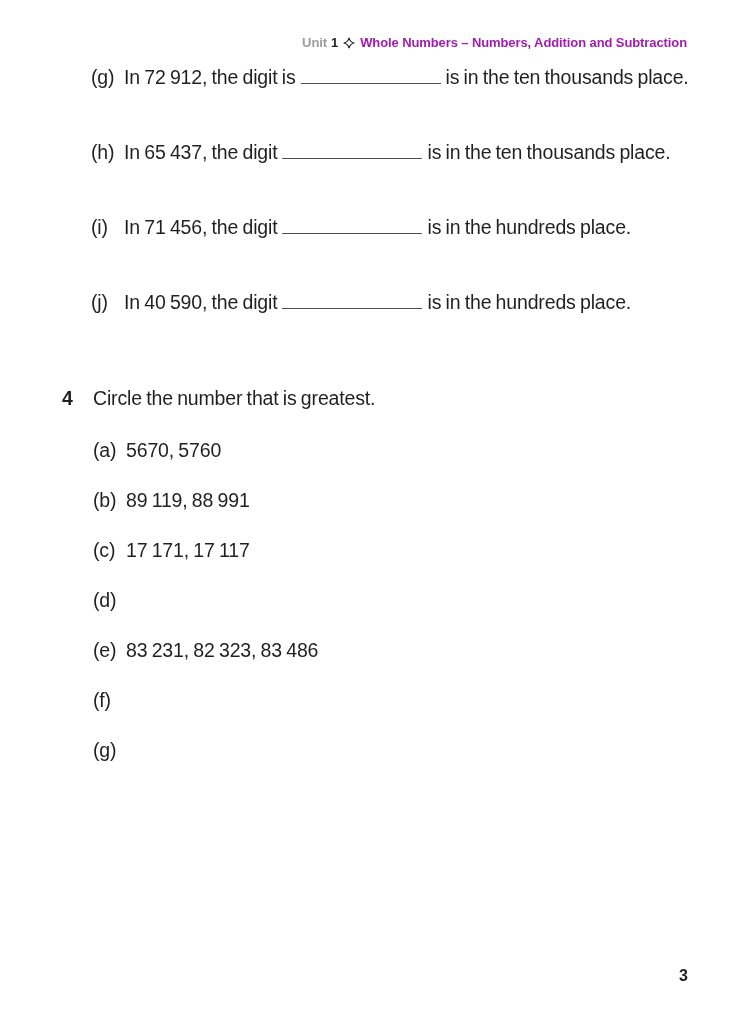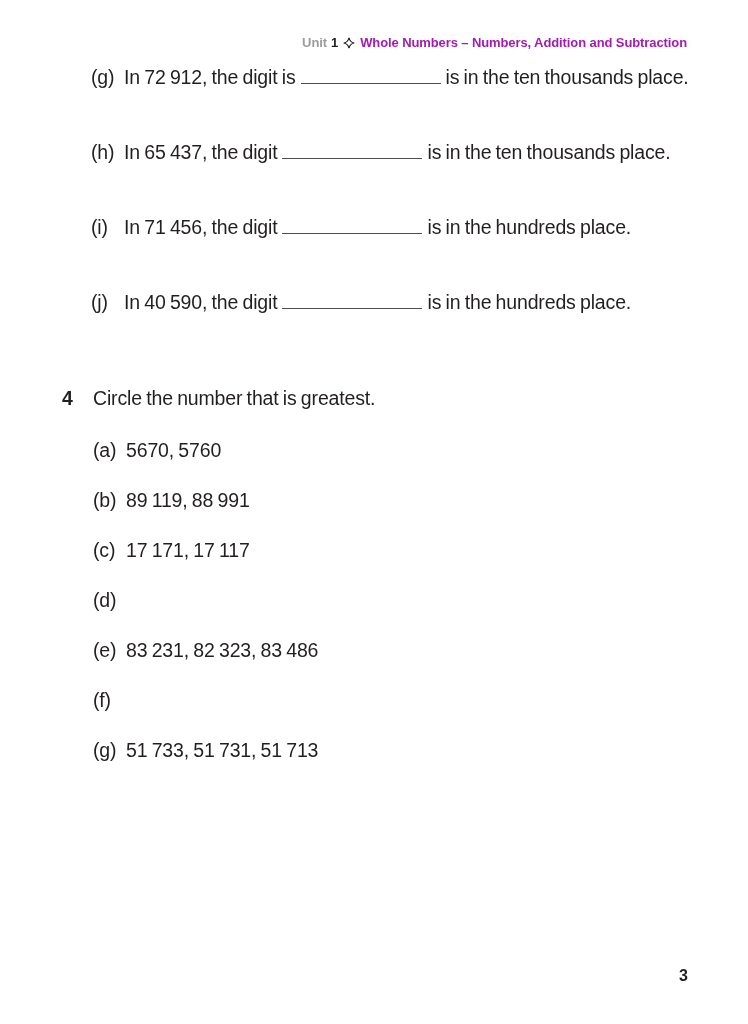--- a/index.html
+++ b/index.html
@@ -130,18 +130,17 @@
   </div>
   <div class="qrow q4-item" style="top:638px">
     <span class="item-label">(e)</span>
     <span>83 231, 82 323, 83 486</span>
   </div>
   <div class="qrow q4-item" style="top:688px">
     <span class="item-label">(f)</span>
   </div>
   <div class="qrow q4-item" style="top:738px">
     <span class="item-label">(g)</span>
-    <span>51 733, 51 731, 51 713</span>
   </div>
 
   <div class="page-num">3</div>
 
 </div>
 
 </body></html>

